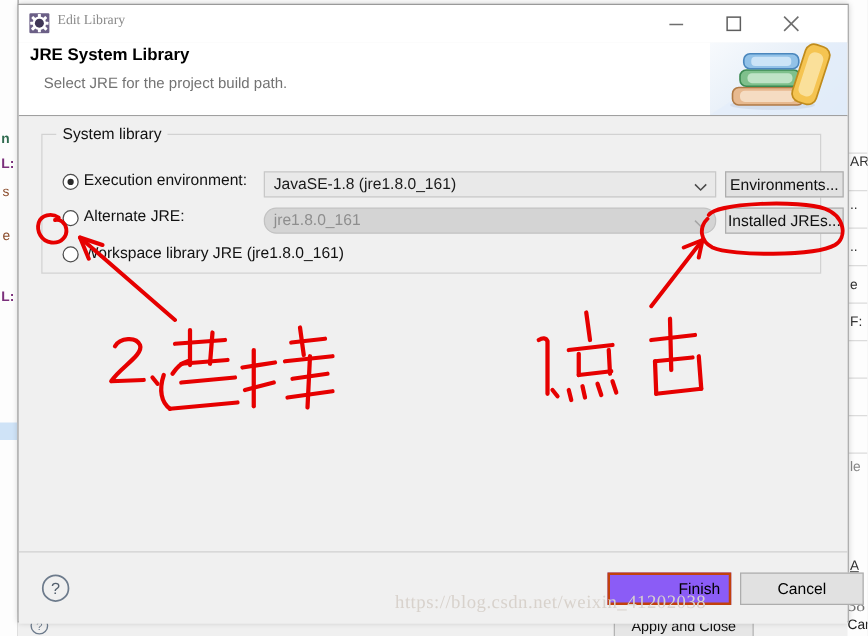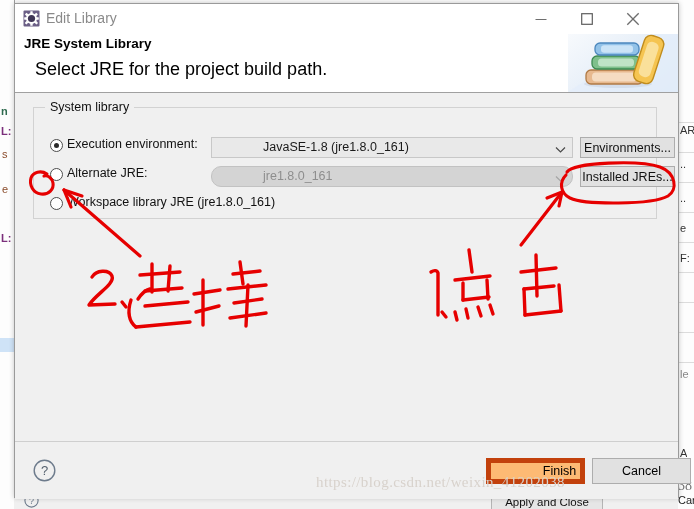--- a/index.html
+++ b/index.html
@@ -24,34 +24,34 @@
   
   #dialog{
     position:absolute;left:14px;top:3px;width:665px;height:495px;
     background:#f0f0f0;border:1px solid #9a9a9a;box-sizing:border-box;
     box-shadow:0 0 5px rgba(0,0,0,.22);
   }
 
   
   #titlebar{height:30px;background:#ffffff;position:relative;}
   #title-icon{position:absolute;left:8px;top:6px;width:17px;height:17px;}
-  #title-text{position:absolute;left:31px;top:6px;font-size:14px;color:#8a8a8a;
-    font-family:Liberation Sans, sans-serif;text-align:right;}
+  #title-text{position:absolute;left:31px;top:6px;font-size:11px;color:#8a8a8a;
+    font-family:Liberation Serif, serif;text-align:right;}
   .wbtn{position:absolute;top:0;width:46px;height:30px;cursor:default;}
   .wbtn svg{position:absolute;left:50%;top:50%;transform:translate(-50%,-50%);}
   #btn-min{left:503px;}
   #btn-max{left:549px;}
   #btn-close{left:595px;}
 
   
   #header{position:relative;height:58px;background:#ffffff;
     border-bottom:1px solid #a0a0a0;overflow:hidden;}
   #header-title{position:absolute;left:9px;top:2px;font-size:13.5px;font-weight:bold;
     color:#000;}
-  #header-desc{position:absolute;left:20px;top:25px;font-size:18px;color:#000000;}
+  #header-desc{position:absolute;left:20px;top:25px;font-size:12px;color:#737373;}
   #header-gfx{position:absolute;right:0;top:-34px;width:110px;height:92px;}
 
   
   #body{position:relative;height:348px;background:#f0f0f0;}
 
   
   #group{position:absolute;left:18px;top:14px;width:624px;height:112px;
     border:1px solid #d2d2d2;box-sizing:border-box;}
   #group-label{position:absolute;left:30px;top:7px;background:#f0f0f0;padding:0 5px;
     font-size:12.5px;color:#111;}
@@ -59,34 +59,34 @@
   .row{position:absolute;height:22px;}
   .radio{position:absolute;left:0;top:3px;width:13px;height:13px;border-radius:50%;
     border:1px solid #4d4d4d;background:#fff;box-sizing:border-box;}
   .radio.checked::after{content:"";position:absolute;left:3px;top:3px;width:5px;height:5px;
     border-radius:50%;background:#2b2b2b;}
   .rlabel{position:absolute;left:17px;top:1px;font-size:12.5px;color:#111;white-space:nowrap;}
 
   .combo{position:absolute;height:21px;border:1px solid #c8c8c8;box-sizing:border-box;
     background:#e9e9e9;}
   .combo.disabled{background:#d4d4d4;border-color:#c2c2c2;border-radius:10px;}
-  .combo .cval{position:absolute;left:7px;top:2px;font-size:12.5px;color:#1a1a1a;margin-left:44px;}
+  .combo .cval{position:absolute;left:7px;top:2px;font-size:12.5px;color:#1a1a1a;}
   .combo.disabled .cval{color:#8e8e8e;}
   .combo .chev{position:absolute;right:6px;top:5px;}
 
   .pbtn{position:absolute;height:21px;border:1px solid #adadad;box-sizing:border-box;
     background:#e1e1e1;font-size:12.5px;color:#111;
     display:flex;align-items:center;justify-content:center;
     font-family:"Liberation Sans", sans-serif;}
 
   
   #footer{position:relative;height:57px;background:#f0f0f0;border-top:1px solid #cfcfcf;}
   #help-icon{position:absolute;left:18px;top:17px;width:23px;height:23px;}
   #finish{position:absolute;left:471px;top:16px;width:99px;height:26px;
-    background:#fdba74;border:5px solid #c2410c;box-sizing:border-box;
+    background:#8b5cf6;border:2px solid #c2410c;box-sizing:border-box;
     display:flex;align-items:center;justify-content:center;font-size:12.5px;padding-left:48px;}
   #cancel{position:absolute;left:577px;top:16px;width:99px;height:26px;
     background:#e1e1e1;border:1px solid #adadad;box-sizing:border-box;
     display:flex;align-items:center;justify-content:center;font-size:12.5px;}
 
   
   #watermark{position:absolute;left:316px;top:474px;font-size:15px;color:#d8d2cc;
     font-family:"Liberation Serif", serif;letter-spacing:.4px;white-space:nowrap;}
 
   

